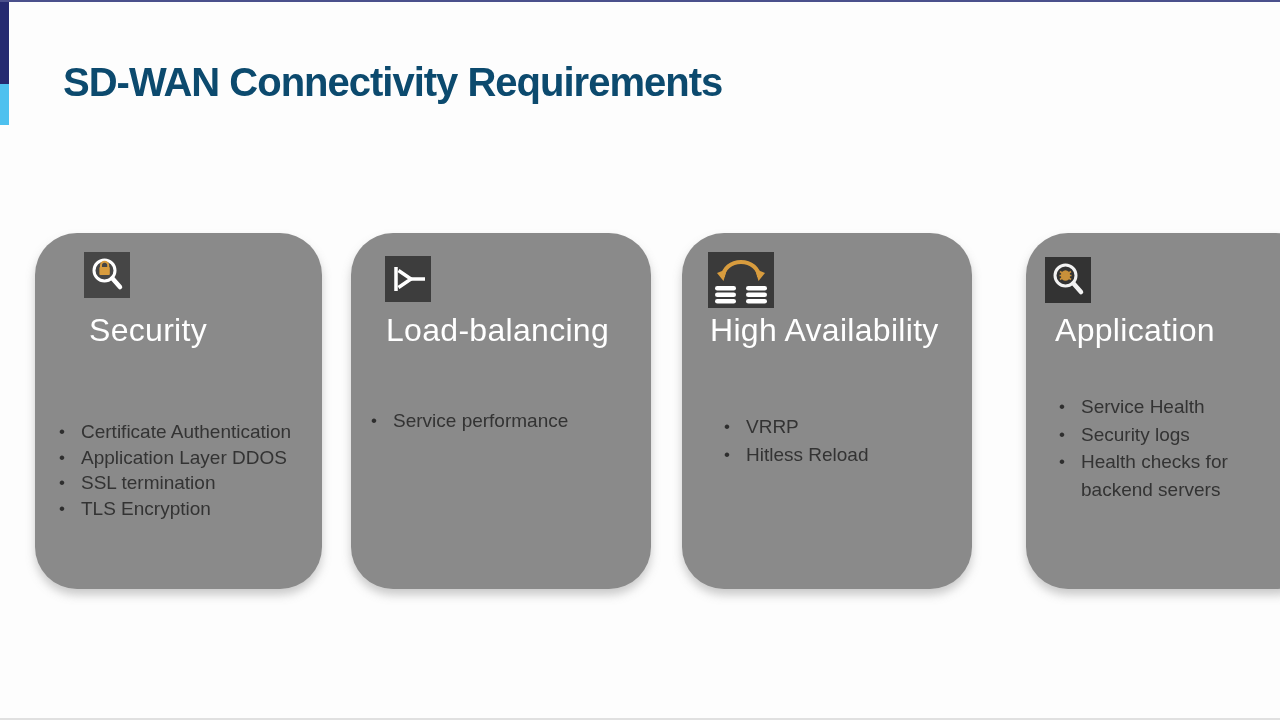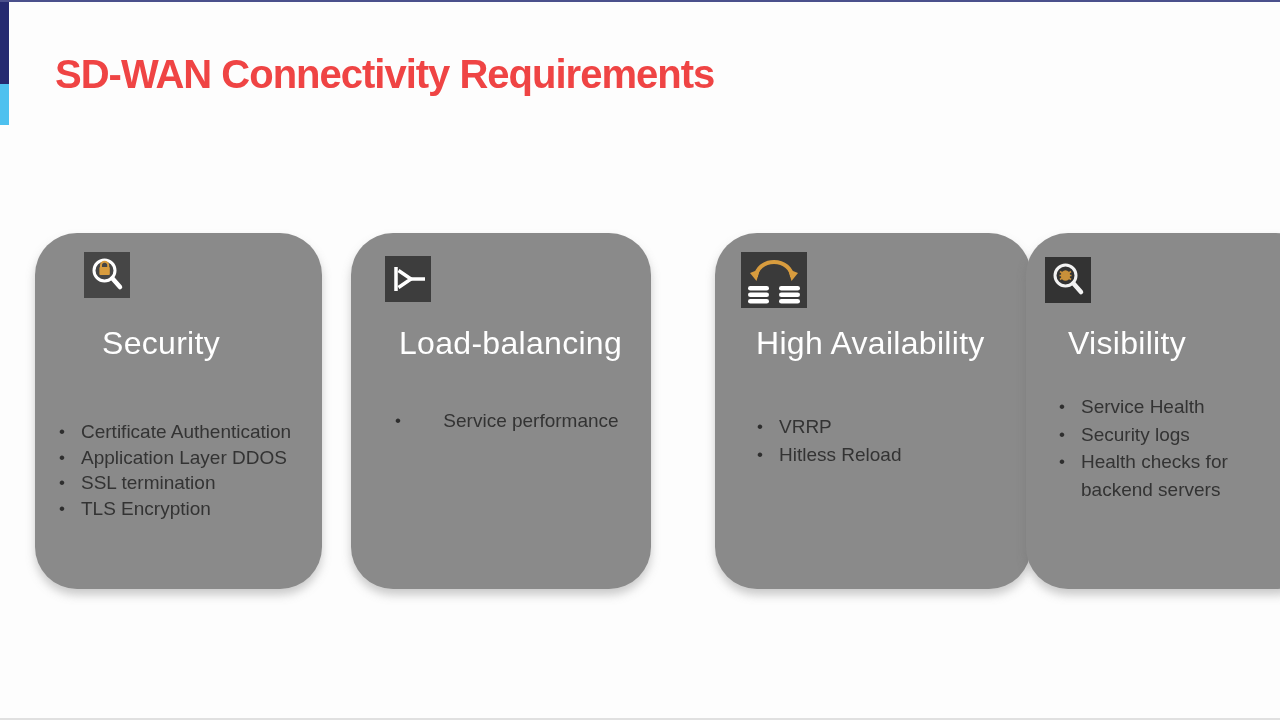--- a/index.html
+++ b/index.html
@@ -5,52 +5,52 @@
   html,body{margin:0;padding:0;background:#fff;}
   .stage{
     position:relative;width:1280px;height:720px;background:#fdfdfd;
     overflow:hidden;font-family:"Liberation Sans",sans-serif;
   }
   .top-line{position:absolute;left:0;top:0;width:1280px;height:2px;background:#2c3178;opacity:.85;}
   .bottom-line{position:absolute;left:0;bottom:0;width:1280px;height:2px;background:#e0e0e0;}
   .bar-navy{position:absolute;left:0;top:2px;width:9px;height:82px;background:#252a70;}
   .bar-cyan{position:absolute;left:0;top:84px;width:9px;height:41px;background:#4ec1ef;}
   .slide-title{
-    position:absolute;left:47px;top:44px;margin:8px;
-    font-size:40px;line-height:44px;font-weight:700;letter-spacing:-1px;color:#ef4444;
+    position:absolute;left:47px;top:44px;margin:16px;
+    font-size:40px;line-height:44px;font-weight:700;letter-spacing:-1px;color:#0c4a6e;
   }
   .card{
     position:absolute;top:233px;height:356px;background:#8a8a8a;border-radius:42px;
     box-shadow:0 6px 10px rgba(110,110,110,.35);
   }
   .card.c1{left:35px;width:287px;}
   .card.c2{left:351px;width:300px;}
-  .card.c3{left:715px;width:316px;}
+  .card.c3{left:682px;width:290px;}
   .card.c4{left:1026px;width:292px;}
   .icon-box{position:absolute;display:block;line-height:0;}
   .c1 .icon-box{left:49px;top:19px;}
   .c2 .icon-box{left:34px;top:23px;}
   .c3 .icon-box{left:26px;top:19px;}
   .c4 .icon-box{left:19px;top:24px;}
   .card h2{
-    position:absolute;margin:17px;font-weight:400;font-size:32px;line-height:38px;
+    position:absolute;margin:4px;font-weight:400;font-size:32px;line-height:38px;
     color:#fff;letter-spacing:.3px;white-space:nowrap;text-align:center;
   }
   .c1 h2{left:50px;top:74px;}
   .c2 h2{left:31px;top:74px;}
   .c3 h2{left:24px;top:74px;}
   .c4 h2{left:25px;top:74px;}
   .card ul{
     position:absolute;margin:0;padding:0;list-style:none;
     font-size:19px;color:#333;
   }
   .card li{position:relative;padding-left:24px;margin:0;}
   .card li::before{content:"\2022";position:absolute;left:2px;top:0;font-size:17px;color:#2e2e2e;}
   .c1 ul{left:22px;top:166px;width:242px;line-height:25.5px;margin-top:20px;}
-  .c2 ul{left:42px;top:174px;width:252px;line-height:28px;text-align:center;}
+  .c2 ul{left:18px;top:174px;width:252px;line-height:28px;}
   .c3 ul{left:40px;top:180px;width:240px;line-height:28px;}
   .c4 ul{left:31px;top:160px;width:237px;line-height:27.5px;}
 </style>
 </head>
 <body>
 
 <div class="stage">
 
   <div class="top-line"></div>
   <div class="bar-navy"></div>
@@ -119,21 +119,21 @@
       <svg width="46" height="46" viewBox="0 0 46 46">
         <rect width="46" height="46" fill="#333333"></rect>
         <circle cx="20.5" cy="18.5" r="10.5" fill="none" stroke="#f2f2f2" stroke-width="3"></circle>
         <ellipse cx="20.5" cy="18.5" rx="4.6" ry="5.2" fill="#c8903a"></ellipse>
         <line x1="15" y1="14.5" x2="26" y2="22.5" stroke="#c8903a" stroke-width="1.6"></line>
         <line x1="15" y1="22.5" x2="26" y2="14.5" stroke="#c8903a" stroke-width="1.6"></line>
         <line x1="14.5" y1="18.5" x2="26.5" y2="18.5" stroke="#c8903a" stroke-width="1.6"></line>
         <line x1="28.3" y1="26.3" x2="36" y2="35" stroke="#f2f2f2" stroke-width="4.5" stroke-linecap="round"></line>
       </svg>
     </span>
-    <h2>Visibility</h2>
+    <h2>Application</h2>
     <ul>
       <li><span>Service Health</span></li>
       <li><span>Security logs</span></li>
       <li><span>Health checks for backend servers</span></li>
     </ul>
   </section>
 
   <div class="bottom-line"></div>
 </div>
 

